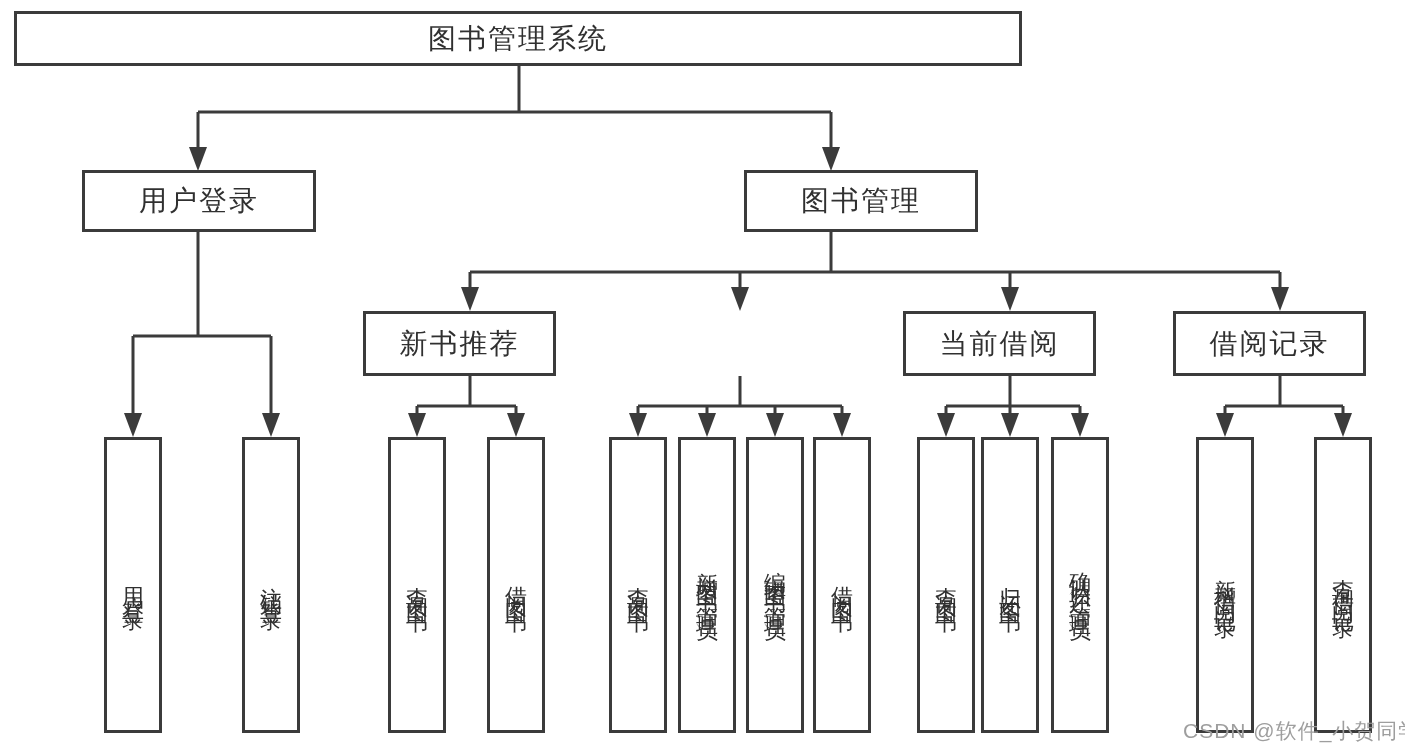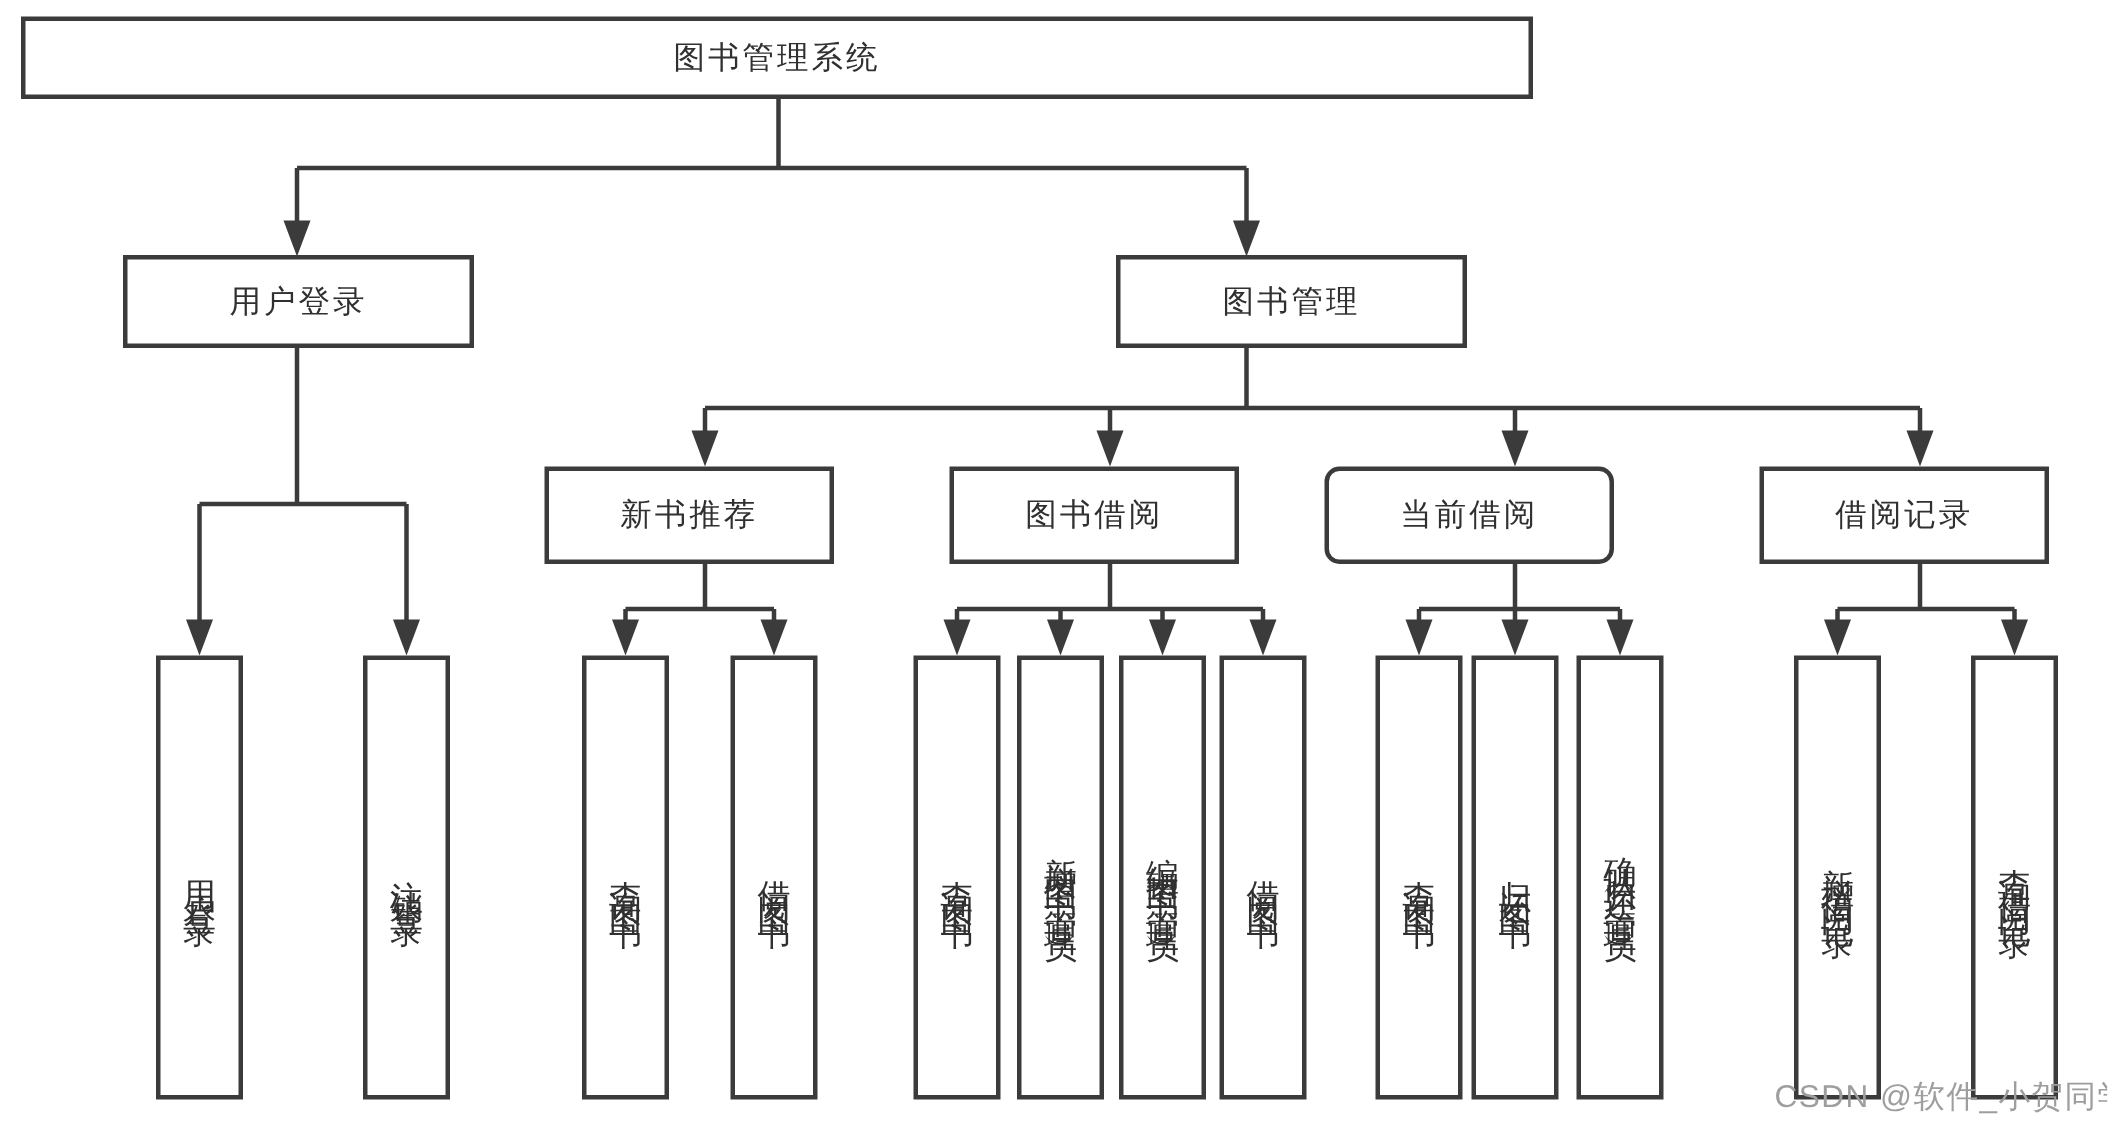--- a/index.html
+++ b/index.html
@@ -6,21 +6,21 @@
   .canvas{
     position:relative;width:1405px;height:747px;background:#ffffff;
     font-family:"Liberation Sans",sans-serif;overflow:hidden;
   }
   .connectors{position:absolute;left:0;top:0;z-index:1;}
   .box{
     position:absolute;box-sizing:border-box;background:#ffffff;
     border:3px solid #3b3b3b;display:flex;align-items:center;justify-content:center;
     z-index:2;color:#303030;
   }
-  .hlabel{font-size:21px;letter-spacing:2px;line-height:1;color:#303030;}
+  .hlabel{font-size:28px;letter-spacing:2px;line-height:1;color:#303030;}
   .root{left:14px;top:11px;width:1008px;height:55px;}
   .lvl2{top:170px;width:234px;height:62px;}
   .lvl3{top:311px;width:193px;height:65px;}
   .leaf{top:437px;width:58px;height:296px;}
   .vlabel{
     writing-mode:vertical-rl;text-orientation:mixed;
     font-size:22px;letter-spacing:8px;line-height:1;color:#303030;
   }
   .vlabel.tight{letter-spacing:7px;}
   .watermark{
@@ -80,24 +80,21 @@
   <div class="box lvl2" style="left:82px;">
     <span class="hlabel">用户登录</span>
   </div>
   <div class="box lvl2" style="left:744px;">
     <span class="hlabel">图书管理</span>
   </div>
 
   <div class="box lvl3" style="left:363px;">
     <span class="hlabel">新书推荐</span>
   </div>
-  <div class="box lvl3" style="left:633px;">
-    <span class="hlabel">图书借阅</span>
-  </div>
-  <div class="box lvl3" style="left:883px;border-radius:10px;">
+  <div class="box lvl3" style="left:903px;">
     <span class="hlabel">当前借阅</span>
   </div>
   <div class="box lvl3" style="left:1173px;">
     <span class="hlabel">借阅记录</span>
   </div>
 
   <div class="box leaf" style="left:104px;">
     <span class="vlabel">用户登录</span>
   </div>
   <div class="box leaf" style="left:242px;">

